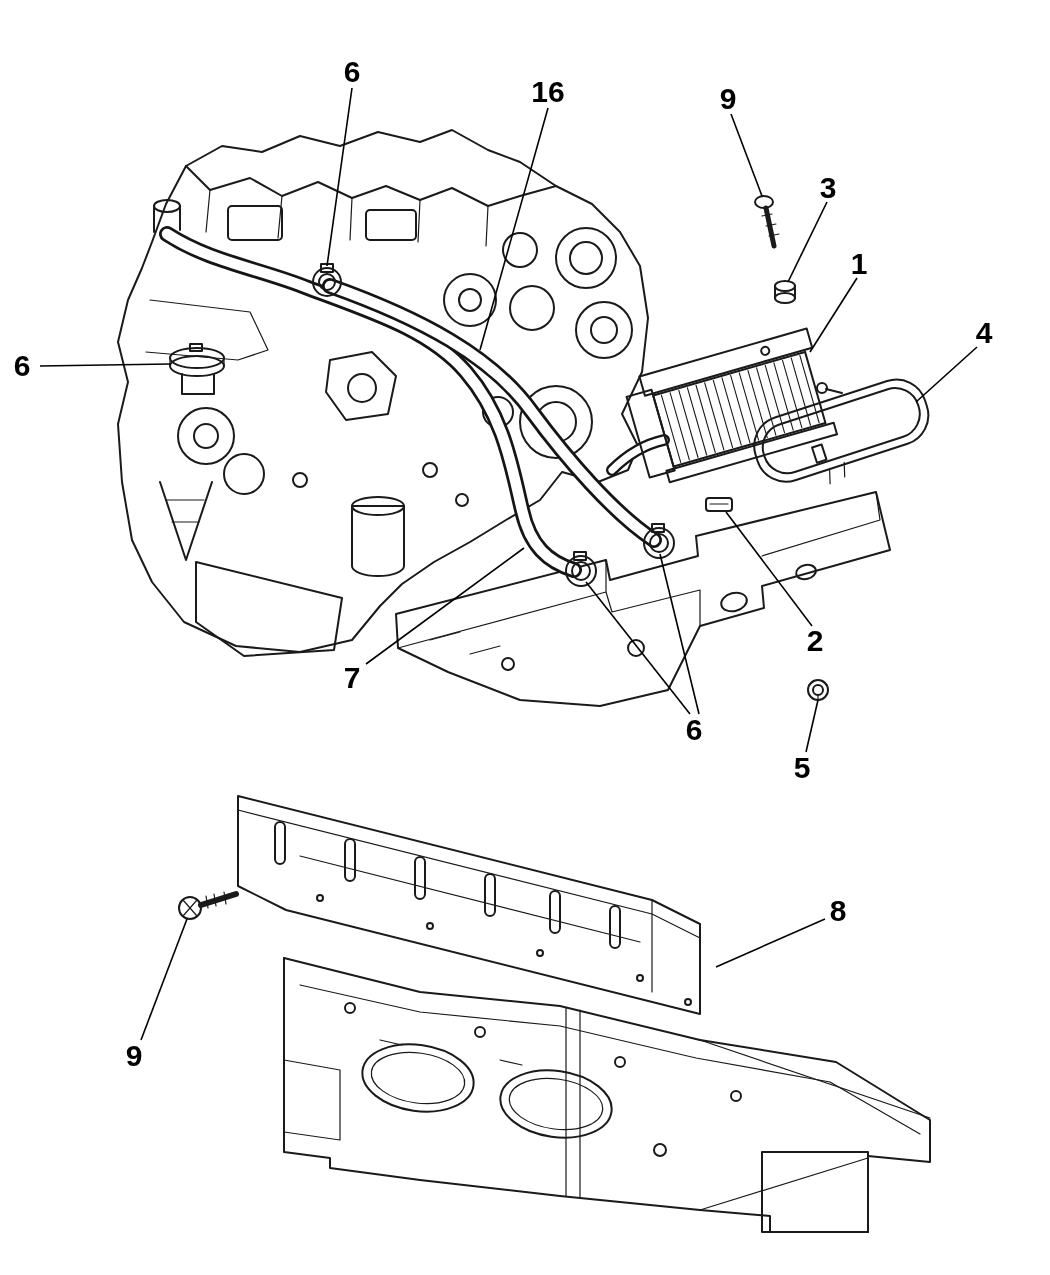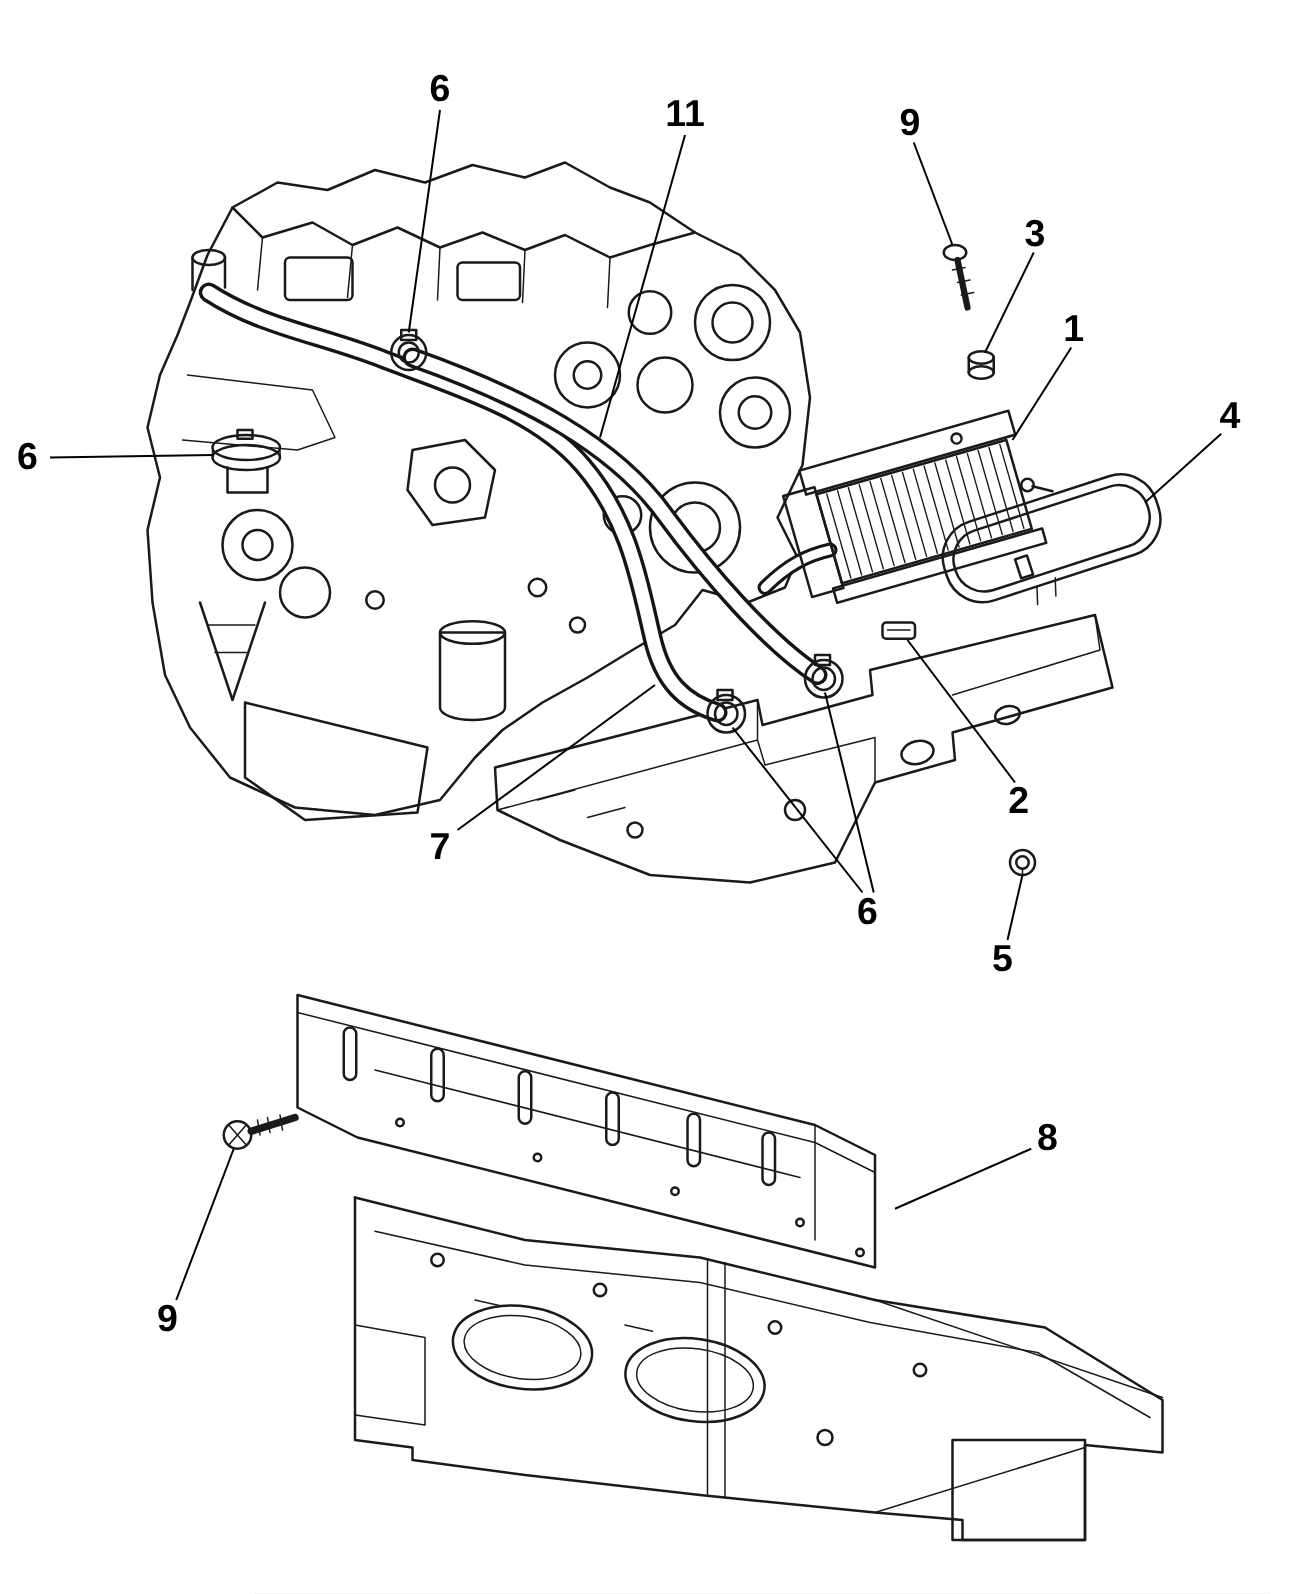--- a/index.html
+++ b/index.html
@@ -221,21 +221,21 @@
     <line x1="366" y1="664" x2="524" y2="548"></line>
     <line x1="690" y1="714" x2="586" y2="582"></line>
     <line x1="699" y1="714" x2="660" y2="554"></line>
     <line x1="806" y1="752" x2="818" y2="700"></line>
     <line x1="825" y1="919" x2="716" y2="967"></line>
     <line x1="141" y1="1040" x2="187" y2="919"></line>
   </g>
 </svg>
 
   <span class="callout" style="left:352px;top:72px">6</span>
-  <span class="callout" style="left:548px;top:92px">11</span>
+  <span class="callout" style="left:548px;top:92px">16</span>
   <span class="callout" style="left:728px;top:99px">9</span>
   <span class="callout" style="left:828px;top:188px">3</span>
   <span class="callout" style="left:859px;top:264px">1</span>
   <span class="callout" style="left:984px;top:333px">4</span>
   <span class="callout" style="left:22px;top:366px">6</span>
   <span class="callout" style="left:815px;top:641px">2</span>
   <span class="callout" style="left:352px;top:678px">7</span>
   <span class="callout" style="left:694px;top:730px">6</span>
   <span class="callout" style="left:802px;top:768px">5</span>
   <span class="callout" style="left:838px;top:911px">8</span>

